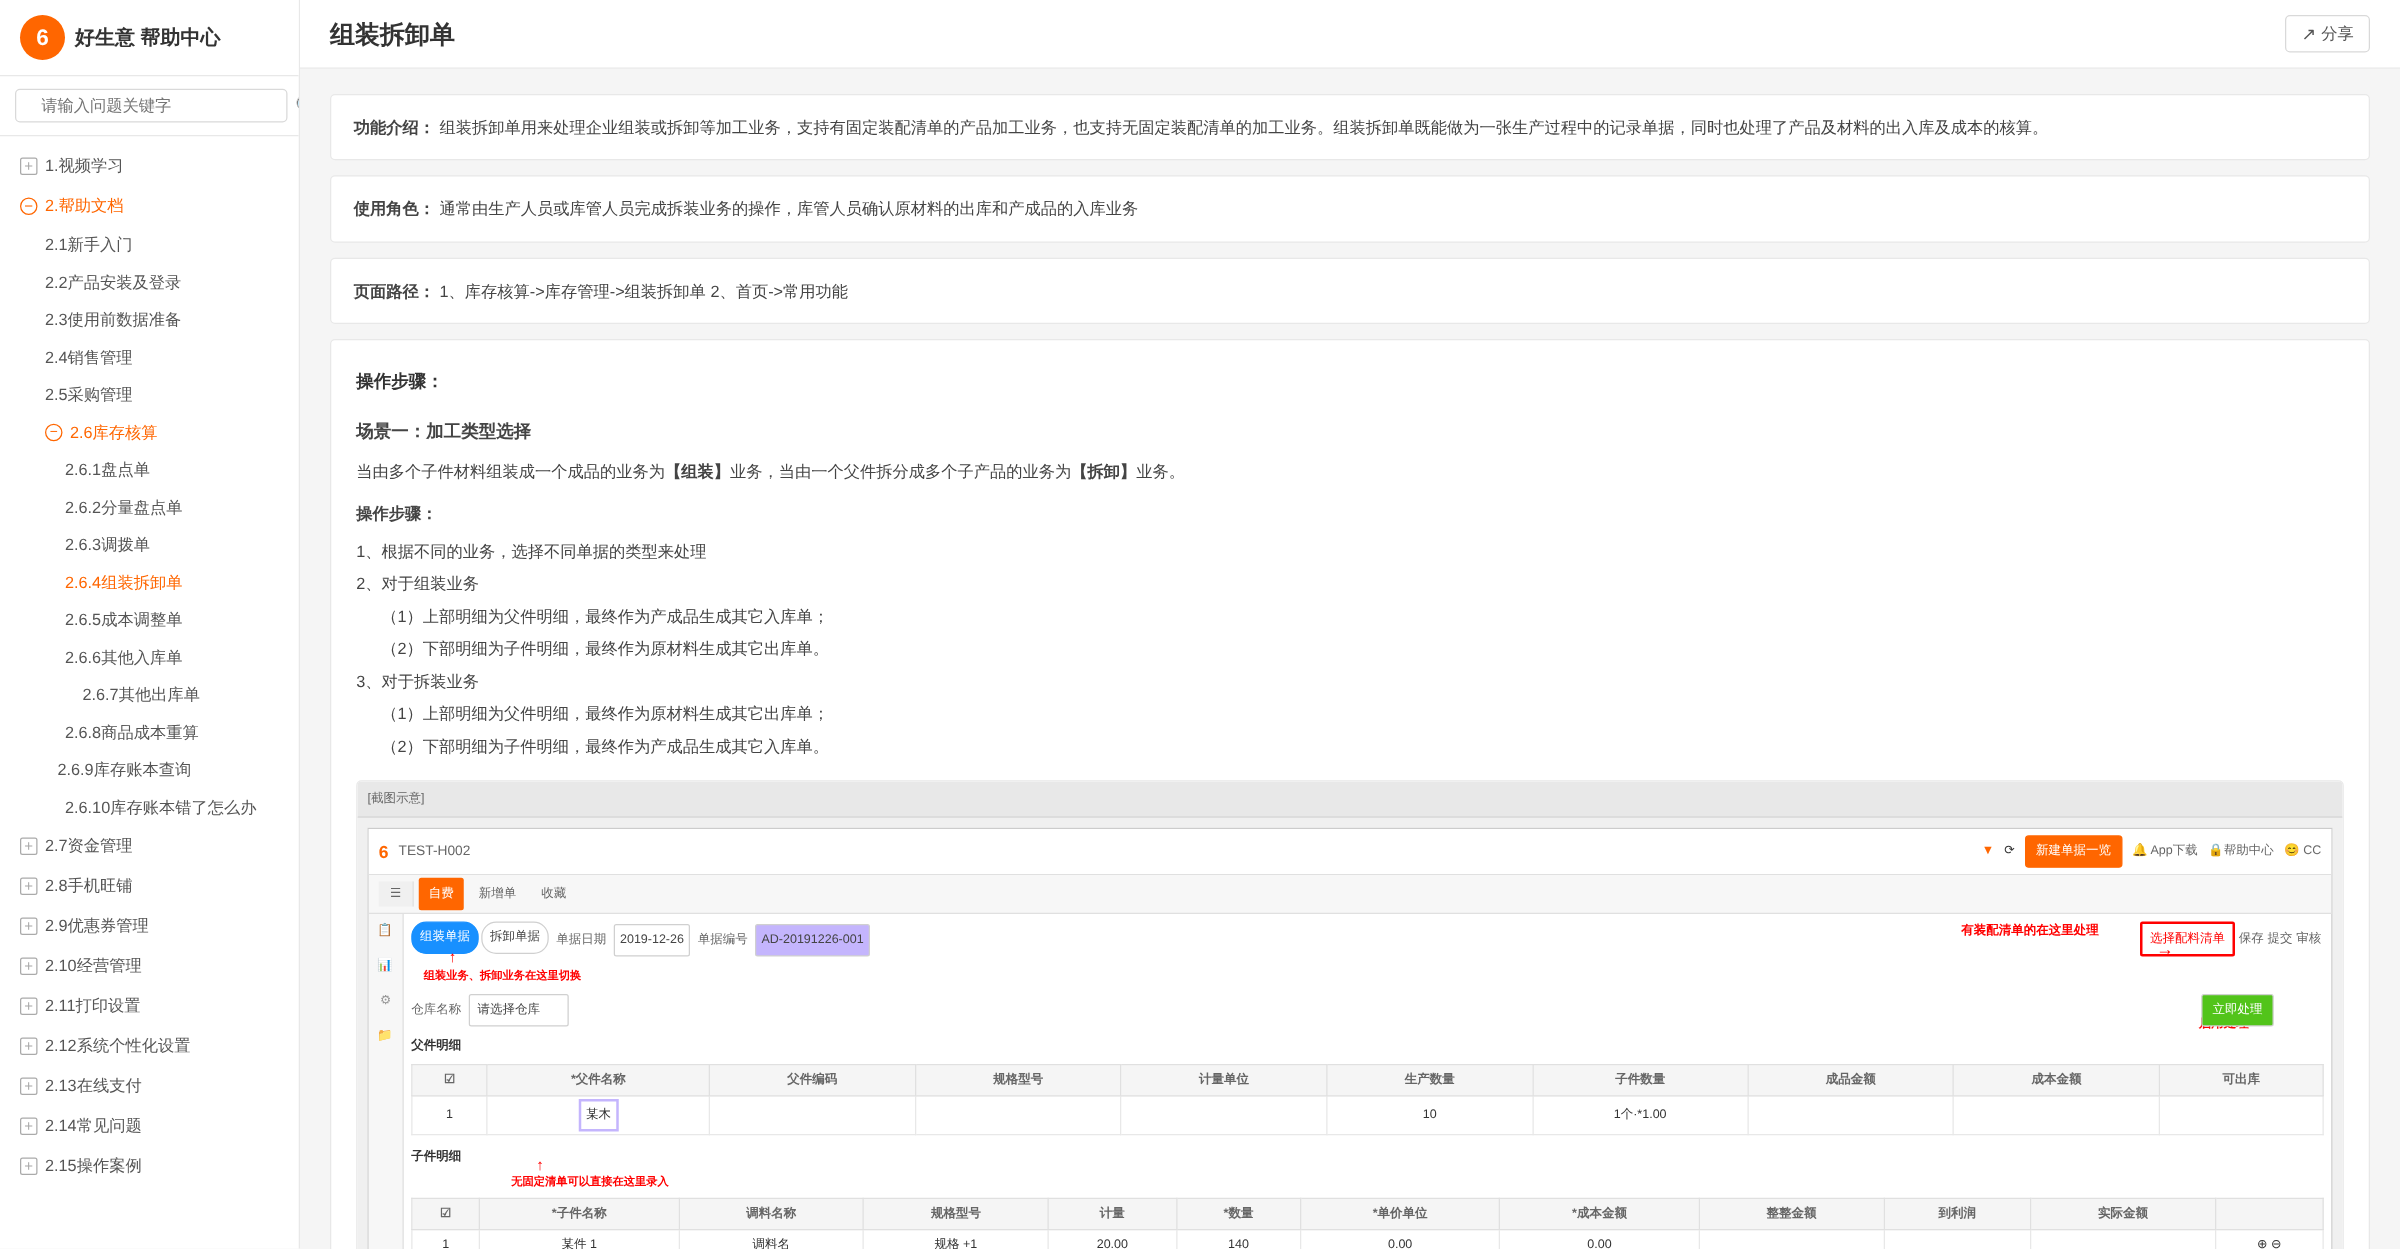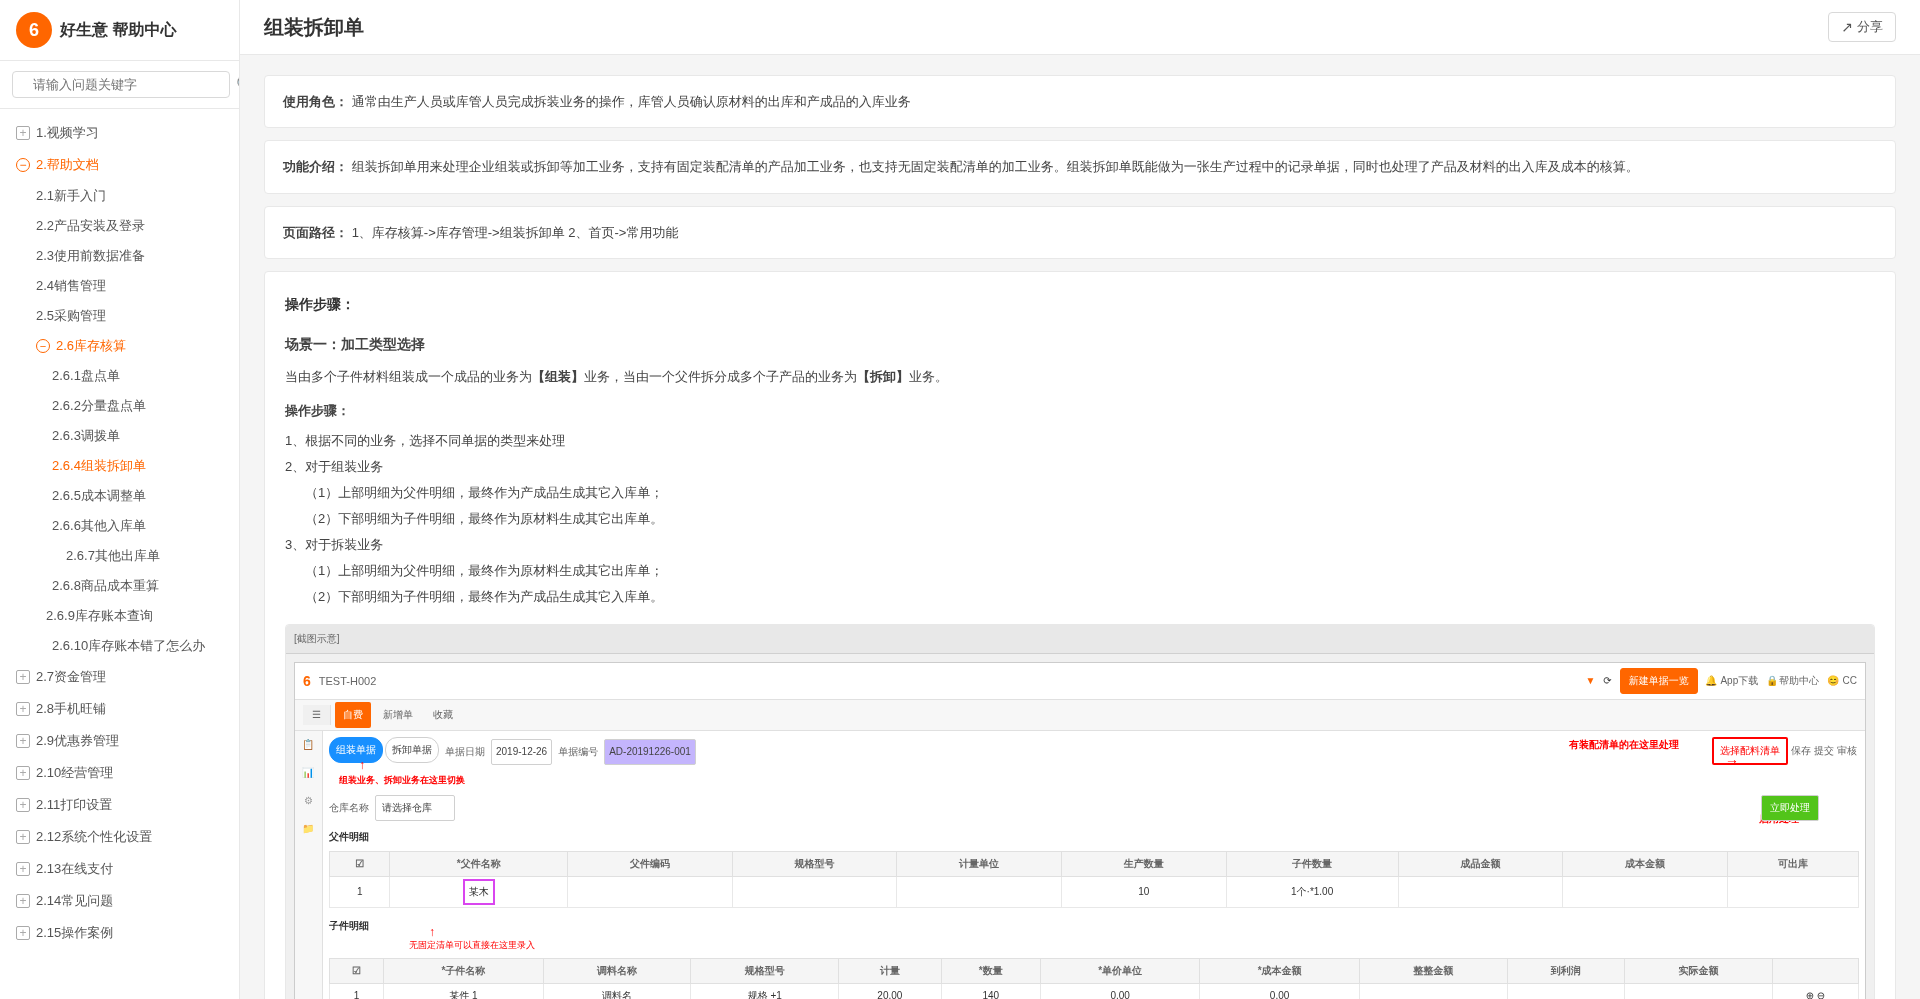--- a/index.html
+++ b/index.html
@@ -408,27 +408,27 @@
     <h1 id="page-title">组装拆卸单</h1>
     <button id="share-btn">
       <span class="share-icon">↗</span>
       <span>分享</span>
     </button>
   </div>
 
   <div id="content-area">
 
     <div class="info-block">
+      <span style="font-weight:bold;">功能介绍：</span>
+      <span>组装拆卸单用来处理企业组装或拆卸等加工业务，支持有固定装配清单的产品加工业务，也支持无固定装配清单的加工业务。组装拆卸单既能做为一张生产过程中的记录单据，同时也处理了产品及材料的出入库及成本的核算。</span>
+    </div>
+
+    <div class="info-block">
       <span style="font-weight:bold;">使用角色：</span>
       <span>通常由生产人员或库管人员完成拆装业务的操作，库管人员确认原材料的出库和产成品的入库业务</span>
-    </div>
-
-    <div class="info-block">
-      <span style="font-weight:bold;">功能介绍：</span>
-      <span>组装拆卸单用来处理企业组装或拆卸等加工业务，支持有固定装配清单的产品加工业务，也支持无固定装配清单的加工业务。组装拆卸单既能做为一张生产过程中的记录单据，同时也处理了产品及材料的出入库及成本的核算。</span>
     </div>
 
     <div class="info-block">
       <span style="font-weight:bold;">页面路径：</span>
       <span>1、库存核算-&gt;库存管理-&gt;组装拆卸单 2、首页-&gt;常用功能</span>
     </div>
 
     <div class="steps-content">
       <div class="section-title">操作步骤：</div>
 
@@ -533,38 +533,38 @@
                       <th>子件数量</th>
                       <th>成品金额</th>
                       <th>成本金额</th>
                       <th>可出库</th>
                     </tr>
                   </thead>
                   <tbody>
                     <tr>
                       <td>1</td>
                       <td style="position:relative;">
-                        <div style="border:2px solid #d946ef;display:inline-block;padding:1px 4px;">某木</div>
+                        <div style="border:2px solid #c4b5fd;display:inline-block;padding:1px 4px;">某木</div>
                       </td>
                       <td></td>
                       <td></td>
                       <td></td>
                       <td>10</td>
                       <td>1个·*1.00</td>
                       <td></td>
                       <td></td>
                       <td></td>
                     </tr>
                   </tbody>
                 </table>
 
                 <div style="font-size:10px;margin-bottom:2px;font-weight:bold;color:#333;position:relative;">
                   <span>子件明细</span>
                   
-                  <span style="position:absolute;left:80px;bottom:-18px;color:red;font-size:9px;font-weight:normal;white-space:nowrap;">无固定清单可以直接在这里录入</span>
+                  <span style="position:absolute;left:80px;bottom:-18px;color:red;font-size:9px;font-weight:bold;white-space:nowrap;">无固定清单可以直接在这里录入</span>
                   <span style="position:absolute;left:100px;bottom:-8px;color:red;font-size:12px;">↑</span>
                 </div>
                 <table class="inner-table" style="margin-top:22px;">
                   <thead>
                     <tr>
                       <th>☑</th>
                       <th>*子件名称</th>
                       <th>调料名称</th>
                       <th>规格型号</th>
                       <th>计量</th>

